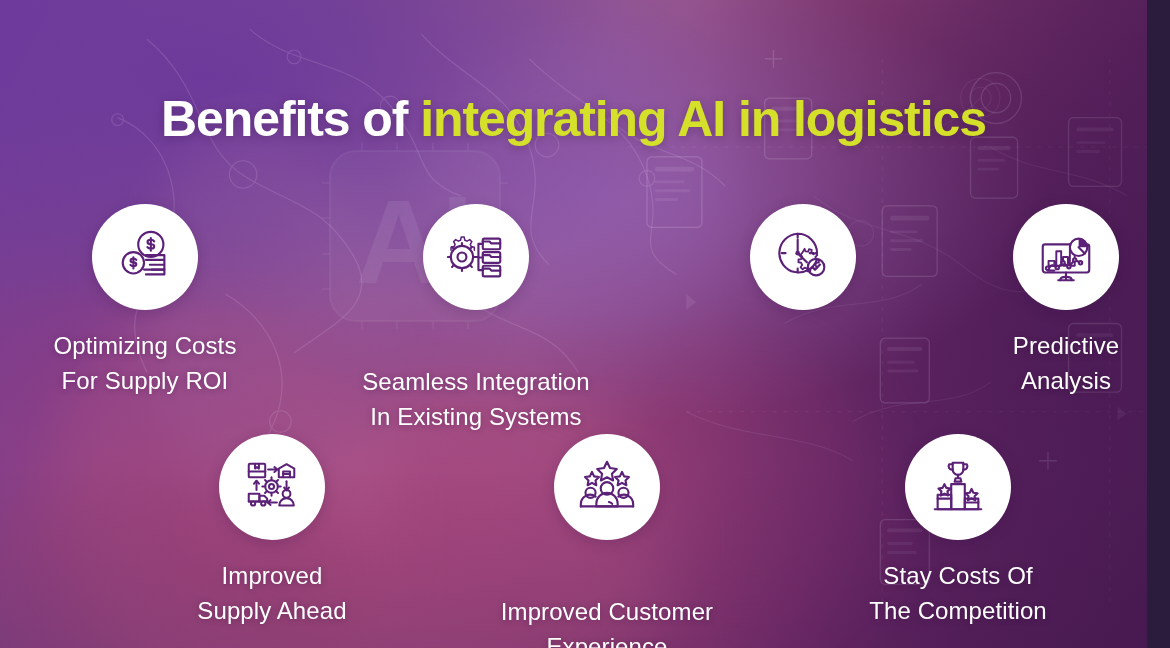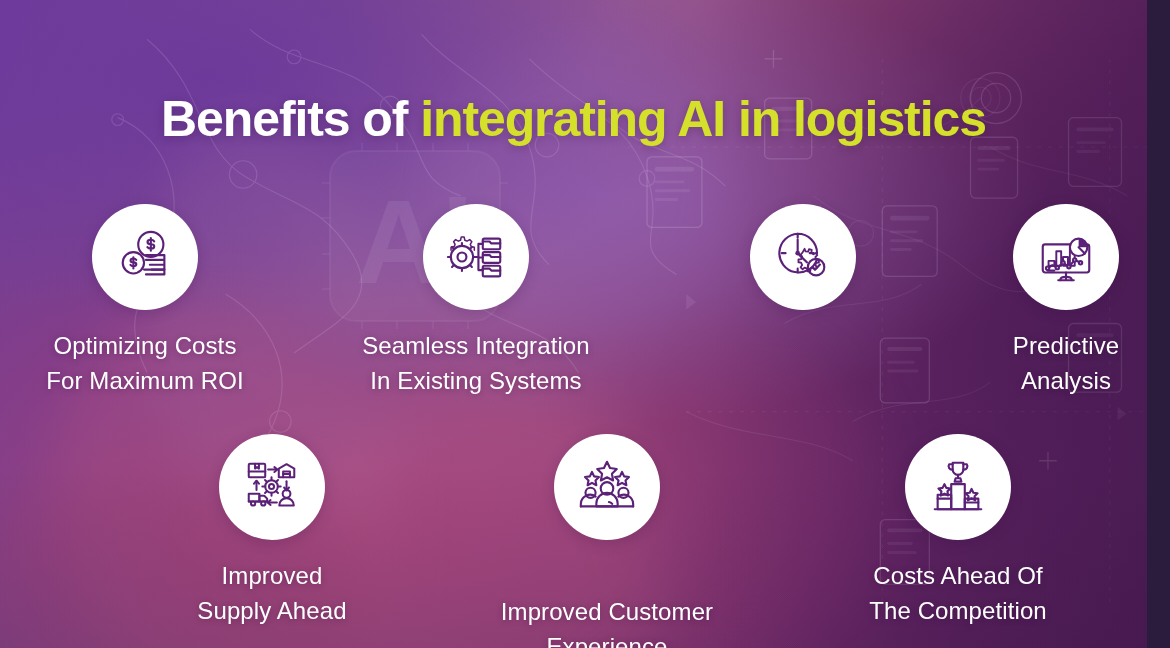--- a/index.html
+++ b/index.html
@@ -106,21 +106,21 @@
     font-weight: 400;
     letter-spacing: .1px;
     text-shadow: 0 1px 6px rgba(45,12,58,.35);
     white-space: pre-line;
   }
 
   
   .r1 { top: 204px; }
   .r2 { top: 434px; }
   .c1 { left: 145px; }
-  .c2 { left: 476px; }
+  .c2 { left: 476px; gap: 36px; }
   .c3 { left: 803px; }
   .c4 { left: 1066px; }
   .d1 { left: 272px; }
   .d2 { left: 607px; gap: 36px; }
   .d3 { left: 958px; }
 </style>
 </head>
 <body>
 
 <div class="stage">
@@ -269,21 +269,21 @@
       <svg width="62" height="62" viewBox="0 0 64 64" fill="none" stroke="#5b2077" stroke-width="2.2" stroke-linecap="round" stroke-linejoin="round">
         <circle cx="38" cy="19" r="13"></circle>
         <path d="M38 12.5v13M41.5 15.8c-.7-1-2-1.6-3.5-1.6-1.9 0-3.4 1-3.4 2.3s1.5 2.3 3.4 2.3 3.5 1 3.5 2.3-1.6 2.3-3.5 2.3c-1.5 0-2.8-.6-3.5-1.6"></path>
         <circle cx="20" cy="38" r="11"></circle>
         <path d="M20 32.2v11.6M23 34.9c-.6-.8-1.7-1.4-3-1.4-1.6 0-2.9.9-2.9 2s1.3 2 2.9 2 3 .9 3 2-1.3 2-3 2c-1.3 0-2.4-.5-3-1.3"></path>
         <path d="M33 30h19v5H33M35 35h17v5H37M37 40h15v5H39"></path>
         <path d="M31 45h21v5H33"></path>
       </svg>
     </div>
     <div class="label">Optimizing Costs
-For Maximum ROI</div>
+For Supply ROI</div>
   </div>
 
   <div class="item r1 c2">
     <div class="bubble">
       <svg width="62" height="62" viewBox="0 0 64 64" fill="none" stroke="#5b2077" stroke-width="2.2" stroke-linecap="round" stroke-linejoin="round">
         <path d="M17 22.2V18l4.5-1 1.3-3.1-2.2-3.9 3-3 3.9 2.2 3.1-1.3 1-4.5h4.2l1 4.5 3.1 1.3 3.9-2.2 3 3-2.2 3.9 1.3 3.1 4.5 1v4.2" transform="translate(-6 9) scale(0.72)"></path>
         <circle cx="17.5" cy="32" r="11.5"></circle>
         <circle cx="17.5" cy="32" r="4.6"></circle>
         <g>
           <path d="M17.5 20.5v-3M17.5 43.5v3M29 32h3M3 32h3M25.6 23.9l2.1-2.1M7.3 42.2l2.1-2.1M25.6 40.1l2.1 2.1M7.3 21.8l2.1 2.1"></path>
@@ -409,17 +409,17 @@
         <rect x="25" y="29" width="14" height="26"></rect>
         <rect x="11" y="40" width="14" height="15"></rect>
         <rect x="39" y="44" width="14" height="11"></rect>
         <path d="M11 44h14M39 48h14"></path>
         <path d="M8 55h48"></path>
 
         <path d="M18 29l1.9 3.9 4.3.6-3.1 3 .7 4.3-3.8-2-3.8 2 .7-4.3-3.1-3 4.3-.6z"></path>
         <path d="M46 34l1.9 3.9 4.3.6-3.1 3 .7 4.3-3.8-2-3.8 2 .7-4.3-3.1-3 4.3-.6z"></path>
       </svg>
     </div>
-    <div class="label">Costs Ahead Of
+    <div class="label">Stay Costs Of
 The Competition</div>
   </div>
 
 </div>
 
 </body></html>

